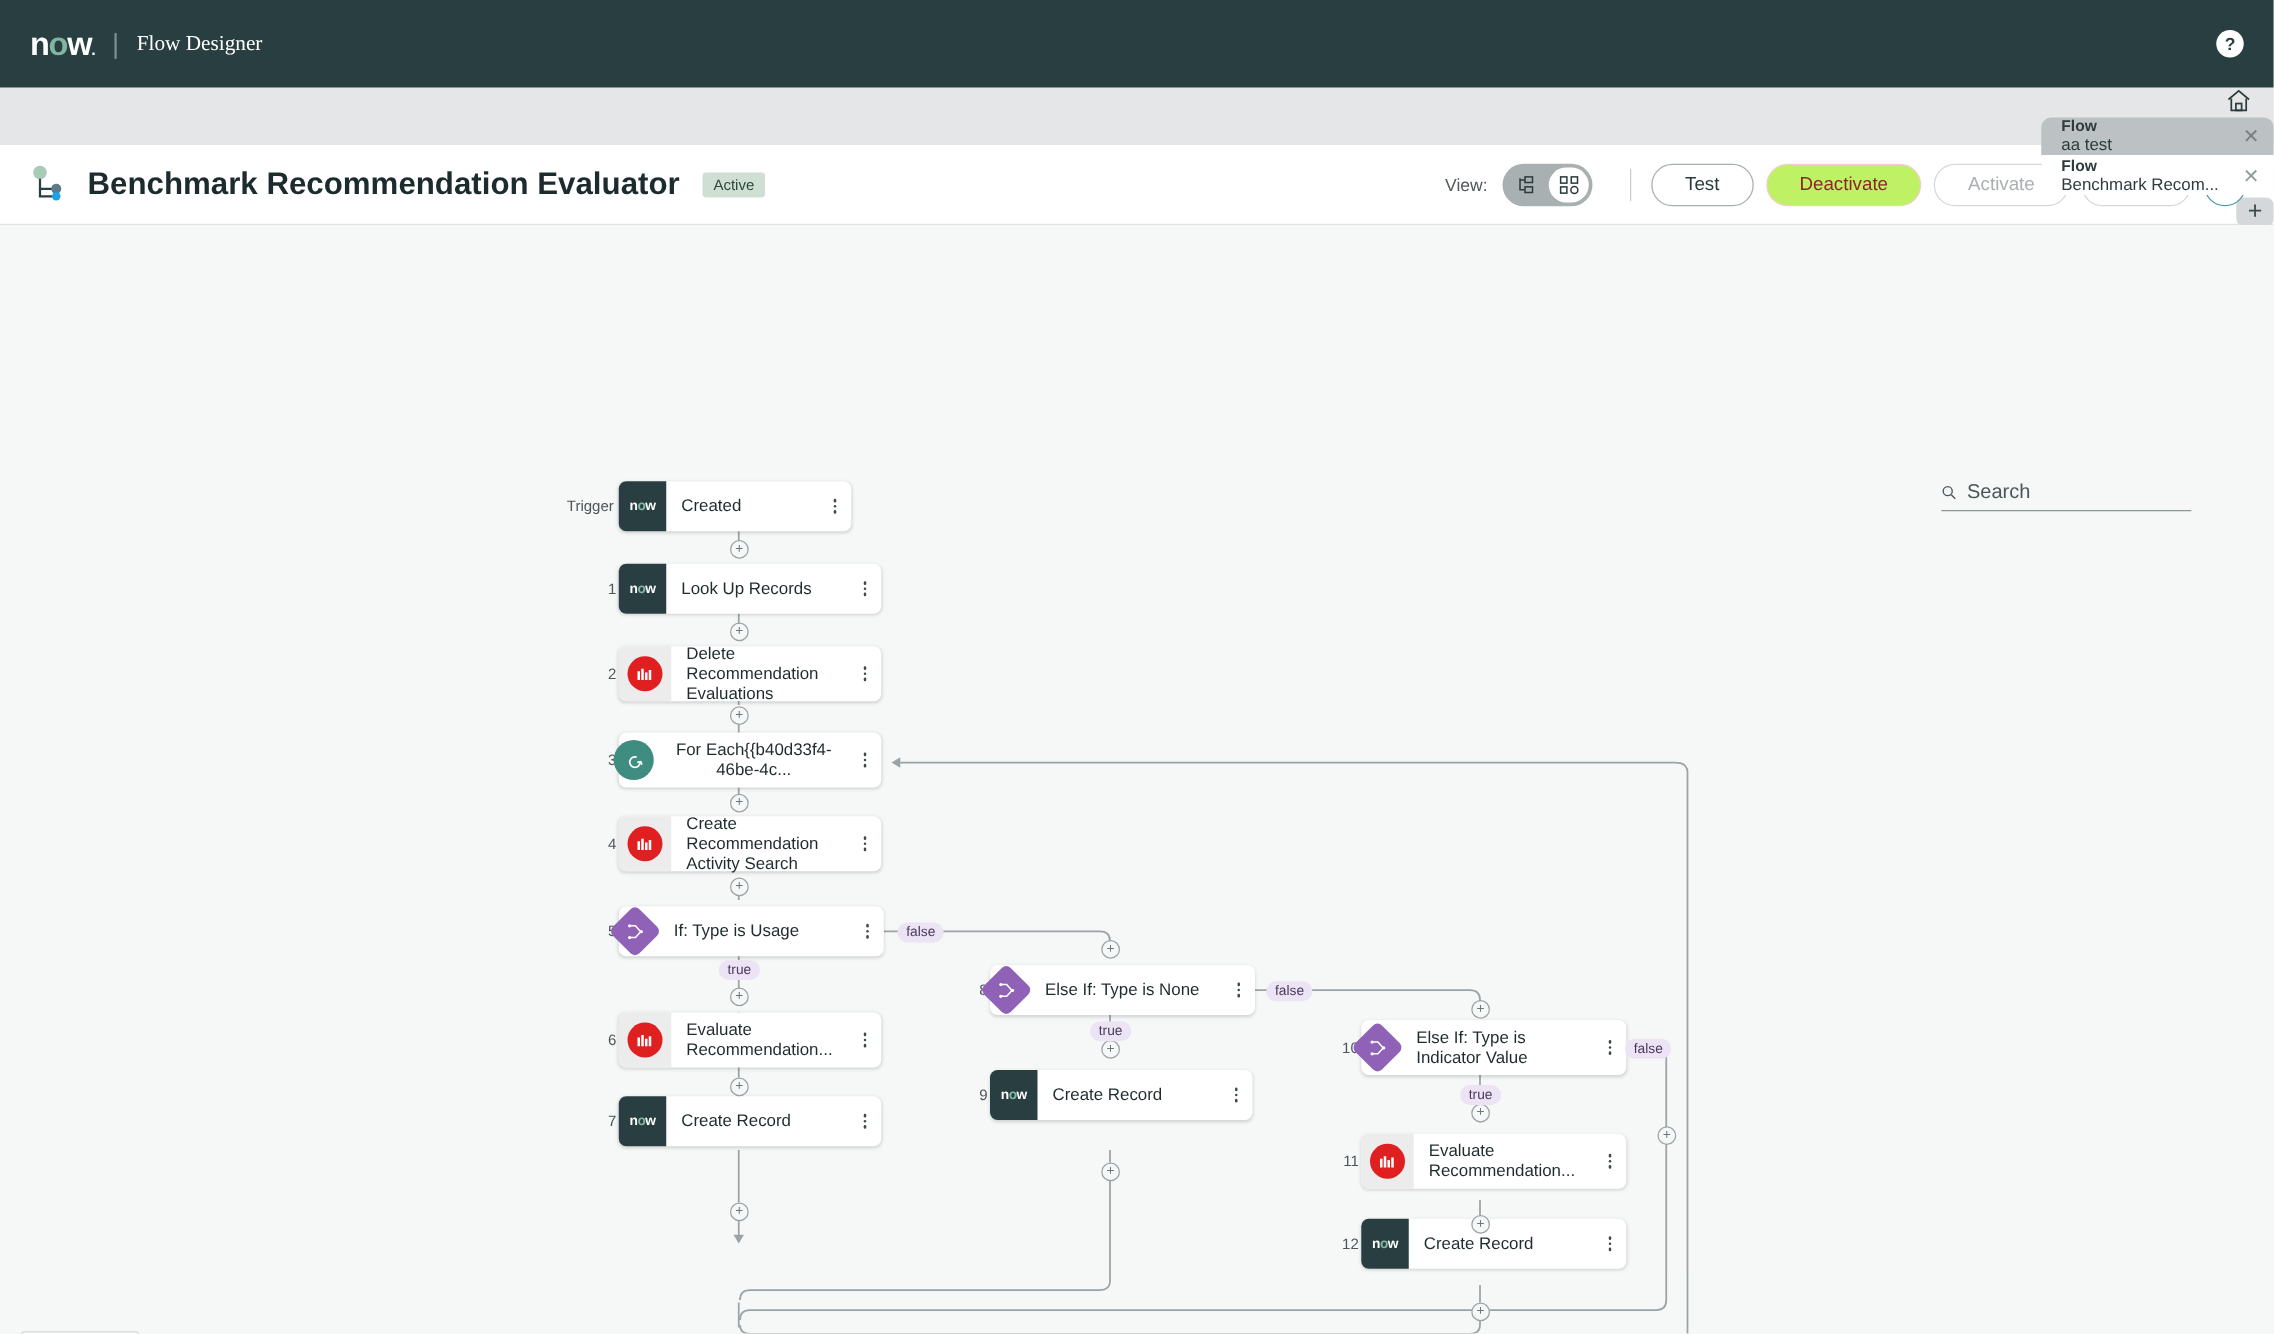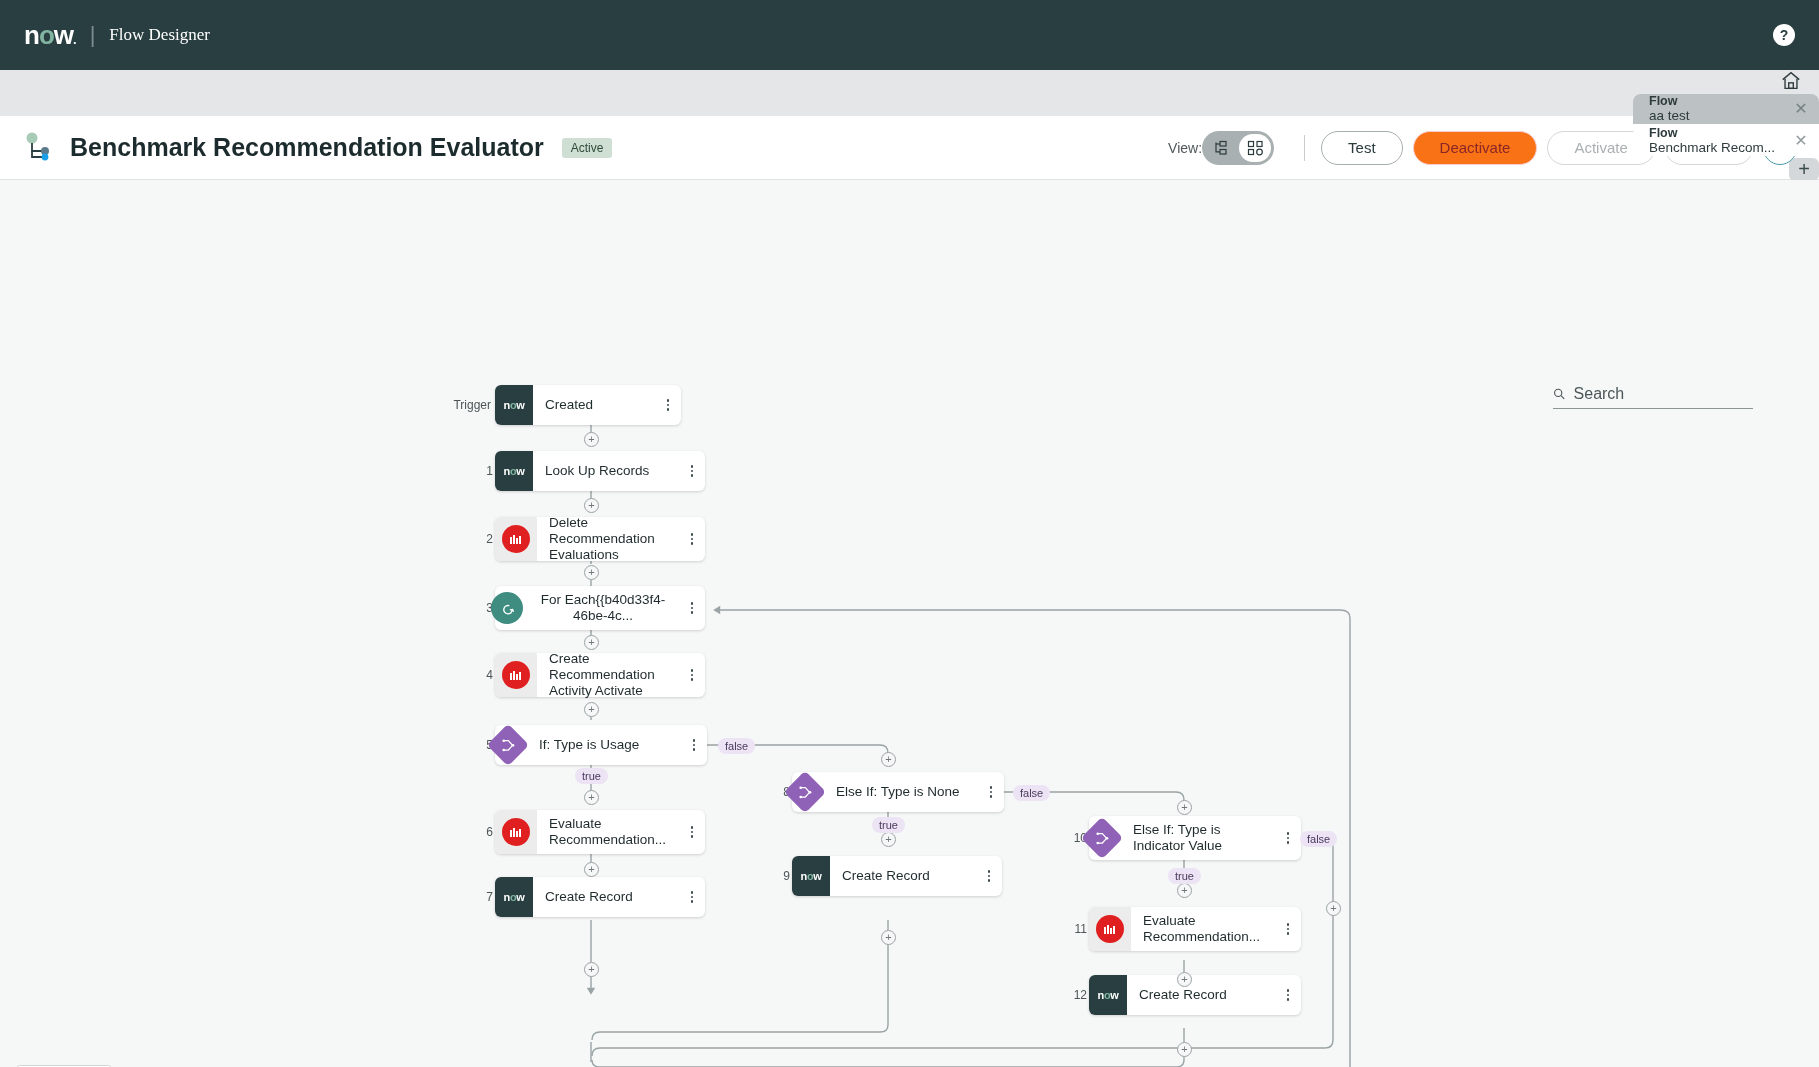--- a/index.html
+++ b/index.html
@@ -67,38 +67,38 @@
     height: 64px; background: #ffffff; border-bottom: 1px solid #e0e2e3;
     display: flex; align-items: center; padding: 0 22px;
   }
   .flow-icon { width: 34px; height: 34px; margin-right: 14px; flex: none; }
   .flow-title { font-size: 25px; font-weight: 700; color: #1c2b2d; }
   .badge-active {
     margin-left: 18px; background: #cfdfd3; color: #2f4a38;
     font-size: 12px; padding: 3px 9px; border-radius: 3px;
   }
   .flowbar-right { margin-left: auto; display: flex; align-items: center; gap: 0; }
-  .view-label { font-size: 14px; color: #50585a; margin-right: 0; }
+  .view-label { font-size: 14px; color: #50585a; margin-right: 12px; }
   .view-toggle {
     display: flex; align-items: center; background: #a9b0b2;
     border-radius: 18px; padding: 3px; gap: 2px; margin-right: 14px;
   }
   .view-opt {
     width: 32px; height: 28px; border-radius: 16px;
     display: flex; align-items: center; justify-content: center; cursor: pointer;
   }
   .view-opt.sel { background: #ffffff; }
   .divider-v { width: 1px; height: 26px; background: #c9cdce; margin: 0 16px; }
   .btn {
     height: 34px; border-radius: 17px; padding: 0 26px;
     display: flex; align-items: center; justify-content: center;
     font-size: 15px; cursor: pointer; white-space: nowrap; margin-right: 10px;
     border: 1px solid #a7aeb0; background: #ffffff; color: #2b3a3c;
   }
-  .btn.danger { background: #f97316; border-color: #f5cdcd; color: #8a2626; }
+  .btn.danger { background: #bef264; border-color: #f5cdcd; color: #8a2626; }
   .btn.disabled { color: #a9b0b2; border-color: #d3d7d8; cursor: default; }
   .btn-more {
     width: 34px; height: 34px; border-radius: 50%;
     border: 1px solid #4b9aa8; color: #2f7f8e;
     display: flex; align-items: center; justify-content: center;
     font-size: 16px; cursor: pointer; letter-spacing: 1px; line-height: 0;
   }
 
   
   .canvas {
@@ -425,21 +425,21 @@
     <div class="node-badge badge-spoke">
       <div class="circ-red">
           <svg width="15" height="11" viewBox="0 0 15 11">
             <rect x="1" y="3" width="2" height="7" fill="#fff"></rect>
             <rect x="4" y="1" width="2" height="9" fill="#fff"></rect>
             <rect x="7" y="4" width="2" height="6" fill="#fff"></rect>
             <rect x="10" y="2" width="2" height="8" fill="#fff"></rect>
           </svg>
         </div>
     </div>
-    <span class="node-label">Create Recommendation Activity Activate</span>
+    <span class="node-label">Create Recommendation Activity Search</span>
     <span class="node-menu">
         <span class="dots-v">
           <i></i>
           <i></i>
           <i></i>
         </span>
       </span>
   </div>
 
   <div class="node" style="left:495px; top:545px; width:212px;">

